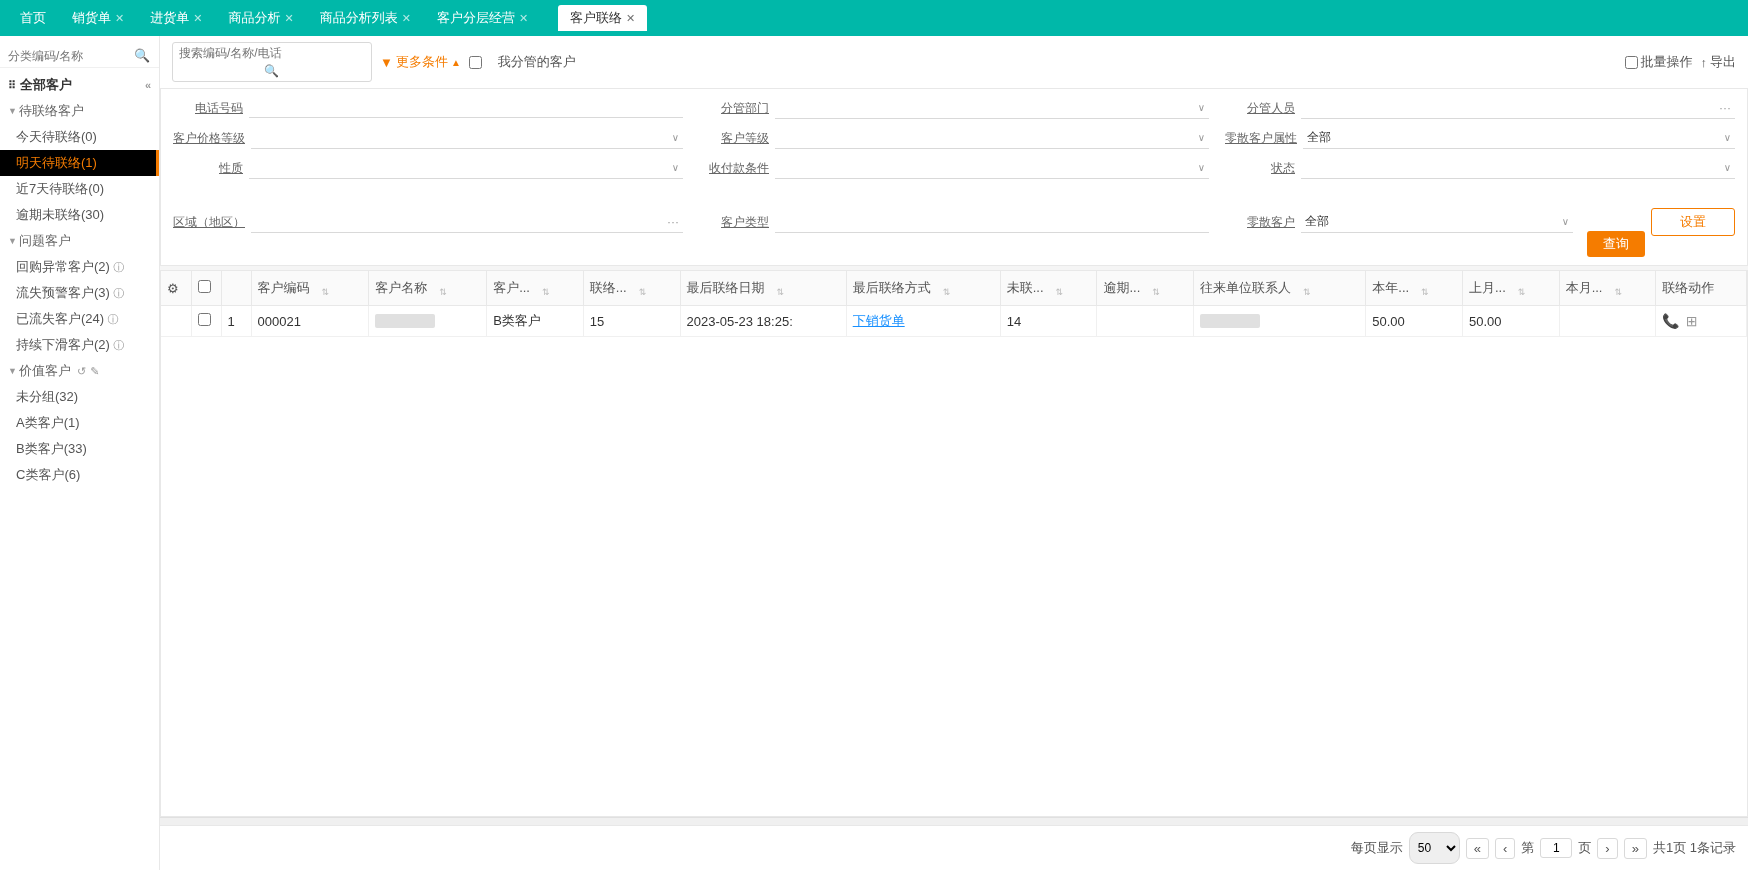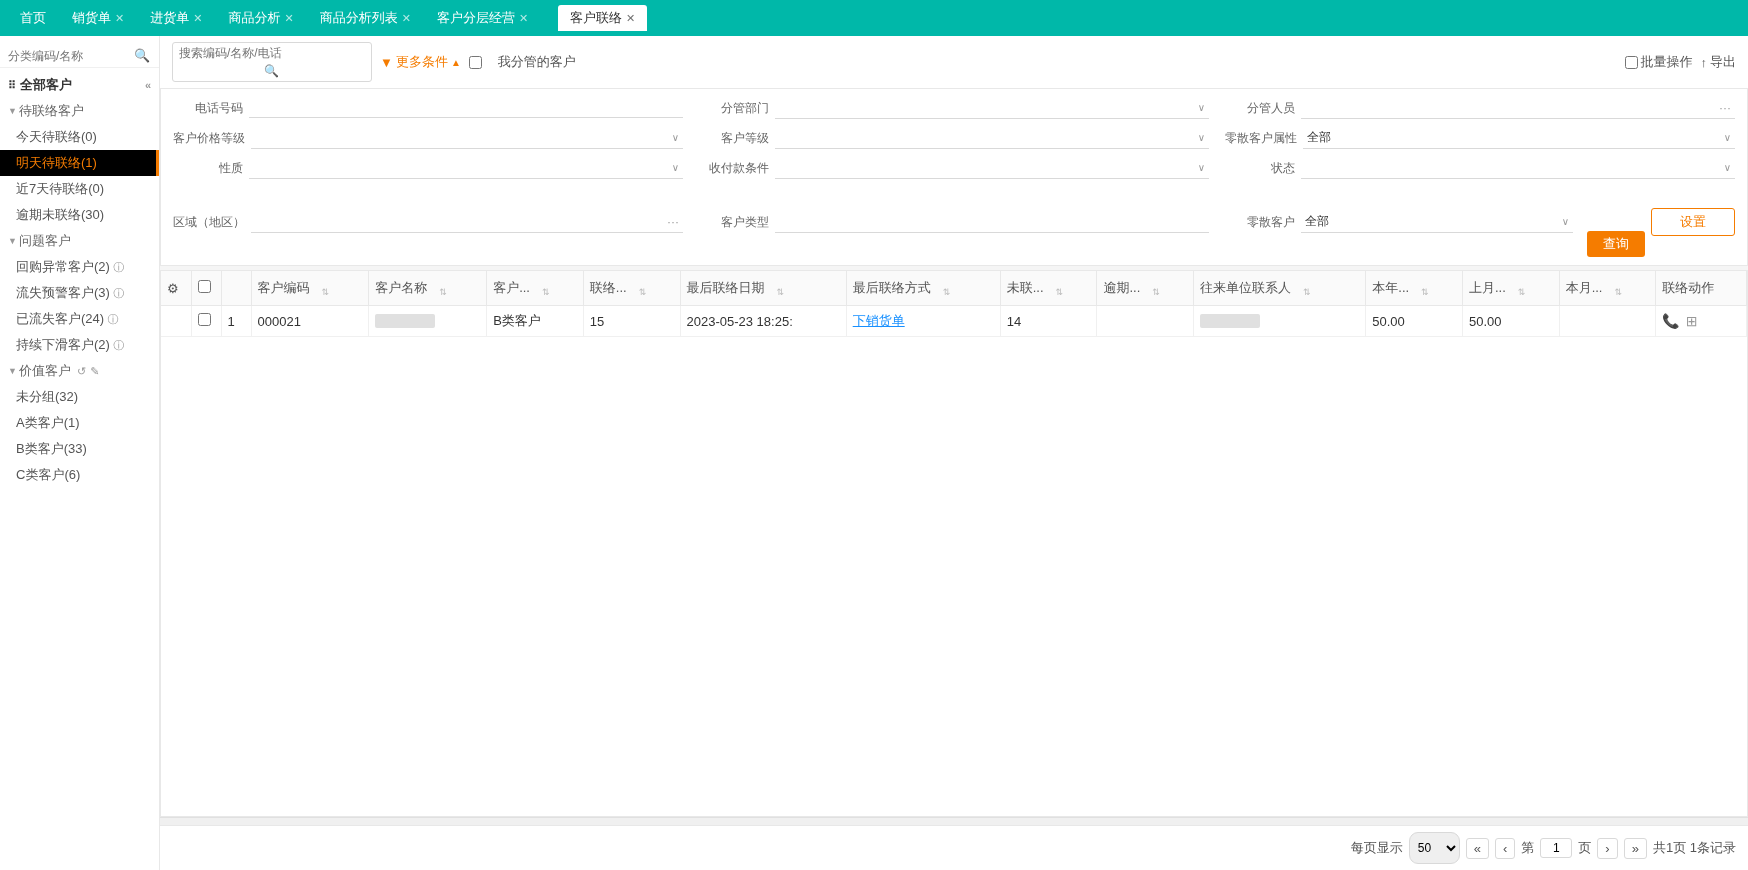--- a/index.html
+++ b/index.html
@@ -190,20 +190,21 @@
       display: flex;
       align-items: center;
       gap: 6px;
     }
     .filter-label {
       color: #666;
       font-size: 12px;
       white-space: nowrap;
       min-width: 70px;
       text-align: right;
+      text-decoration: underline;
     }
     .filter-input {
       flex: 1;
       border: none;
       border-bottom: 1px solid #d9d9d9;
       outline: none;
       padding: 2px 4px;
       font-size: 12px;
       color: #333;
     }

